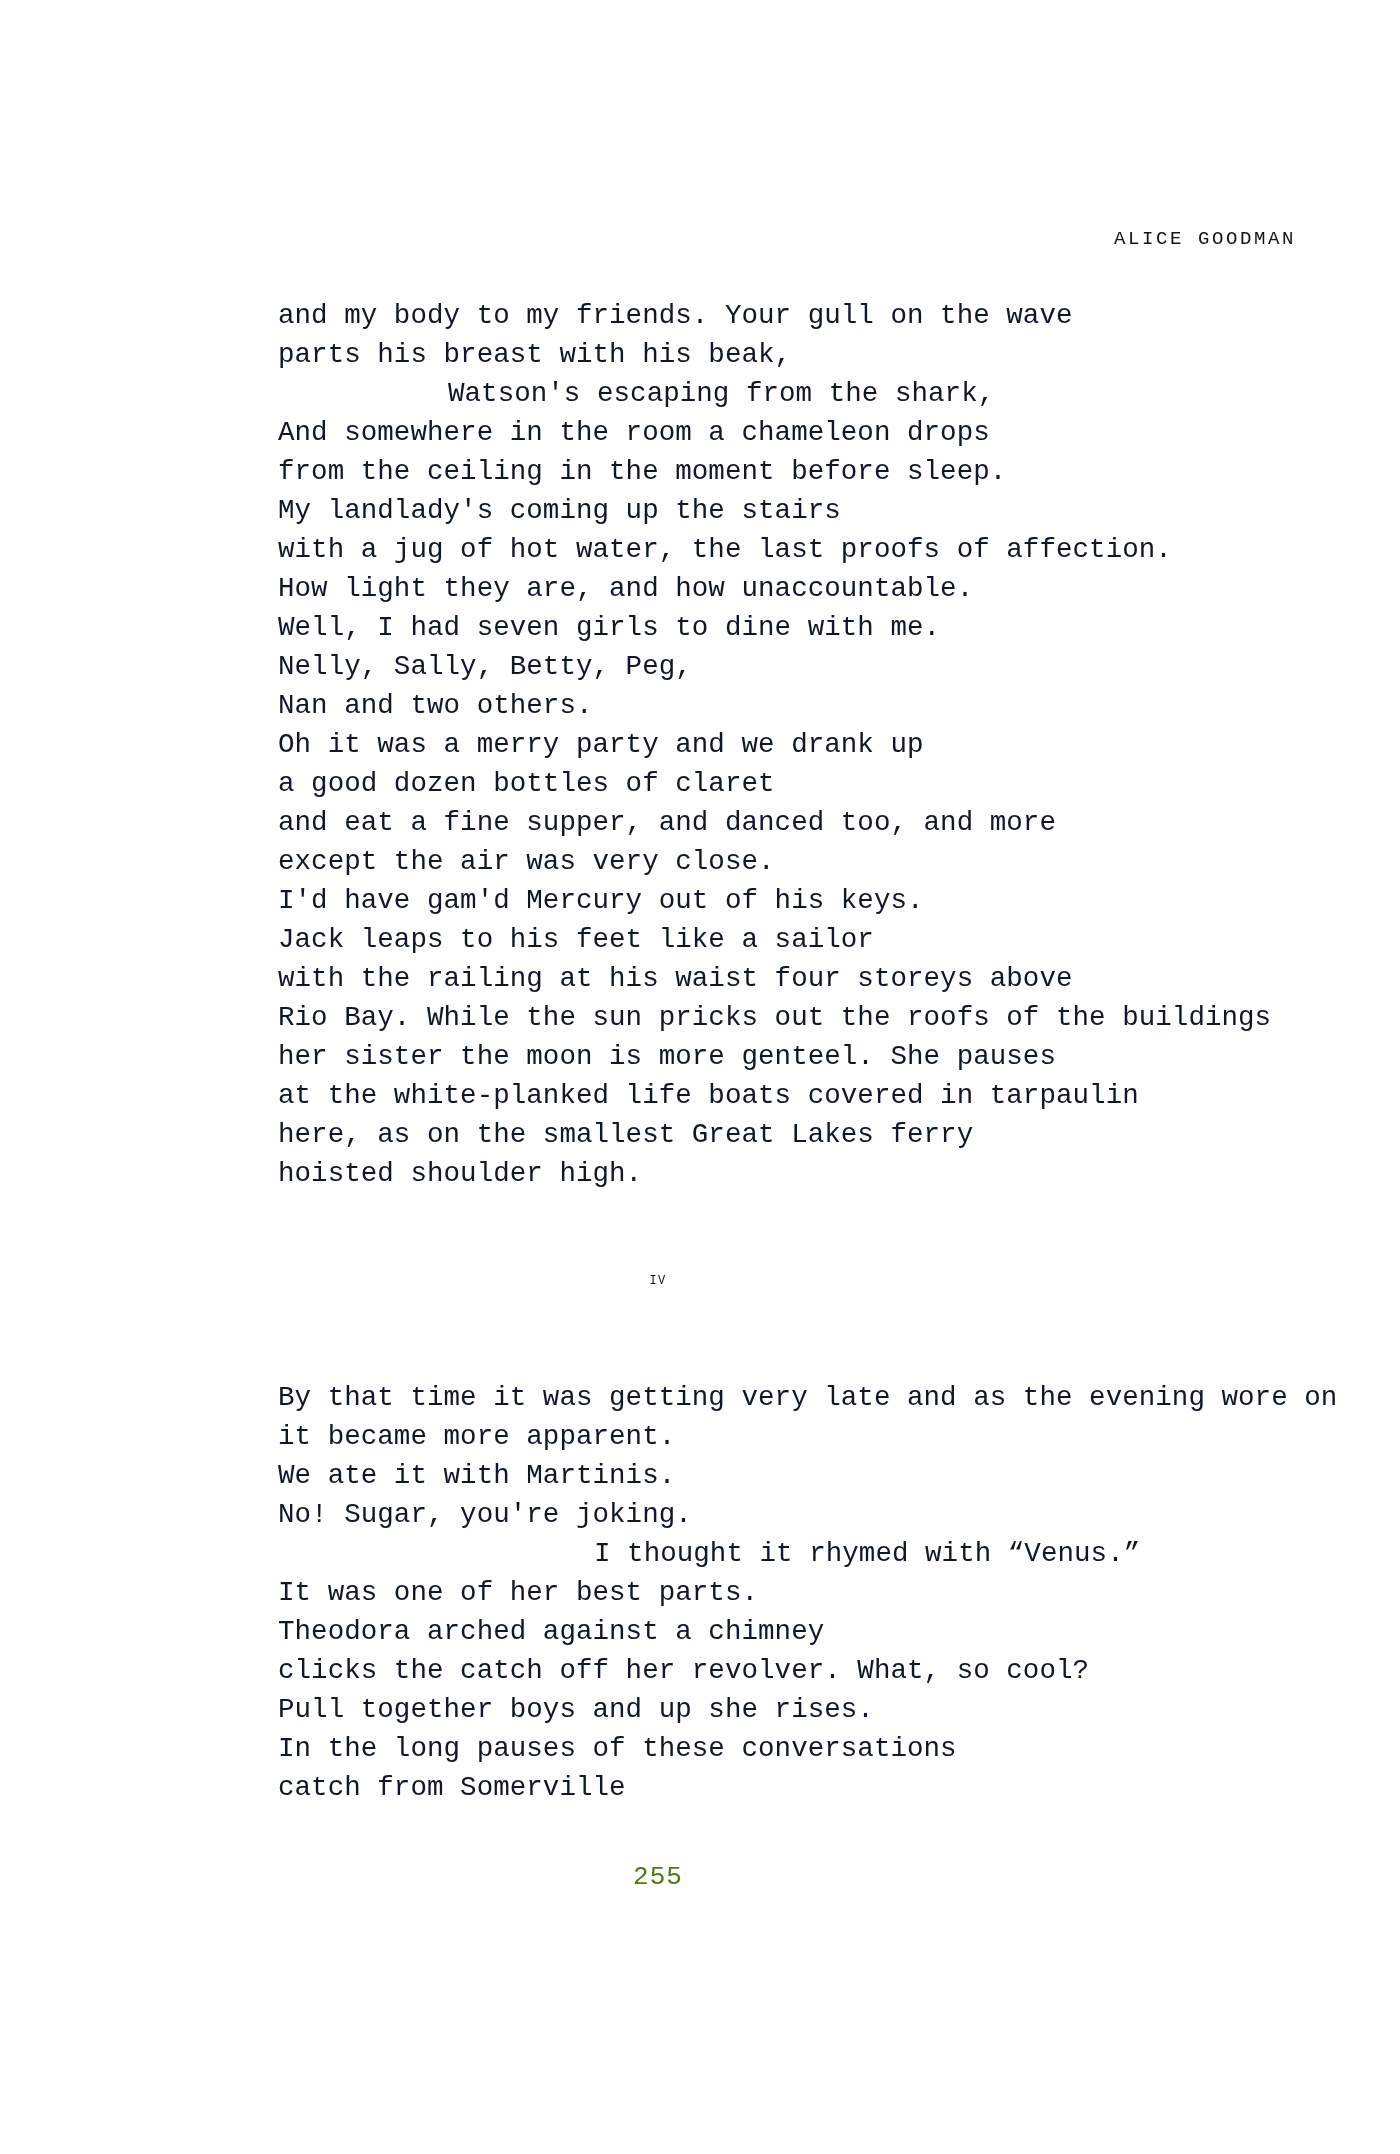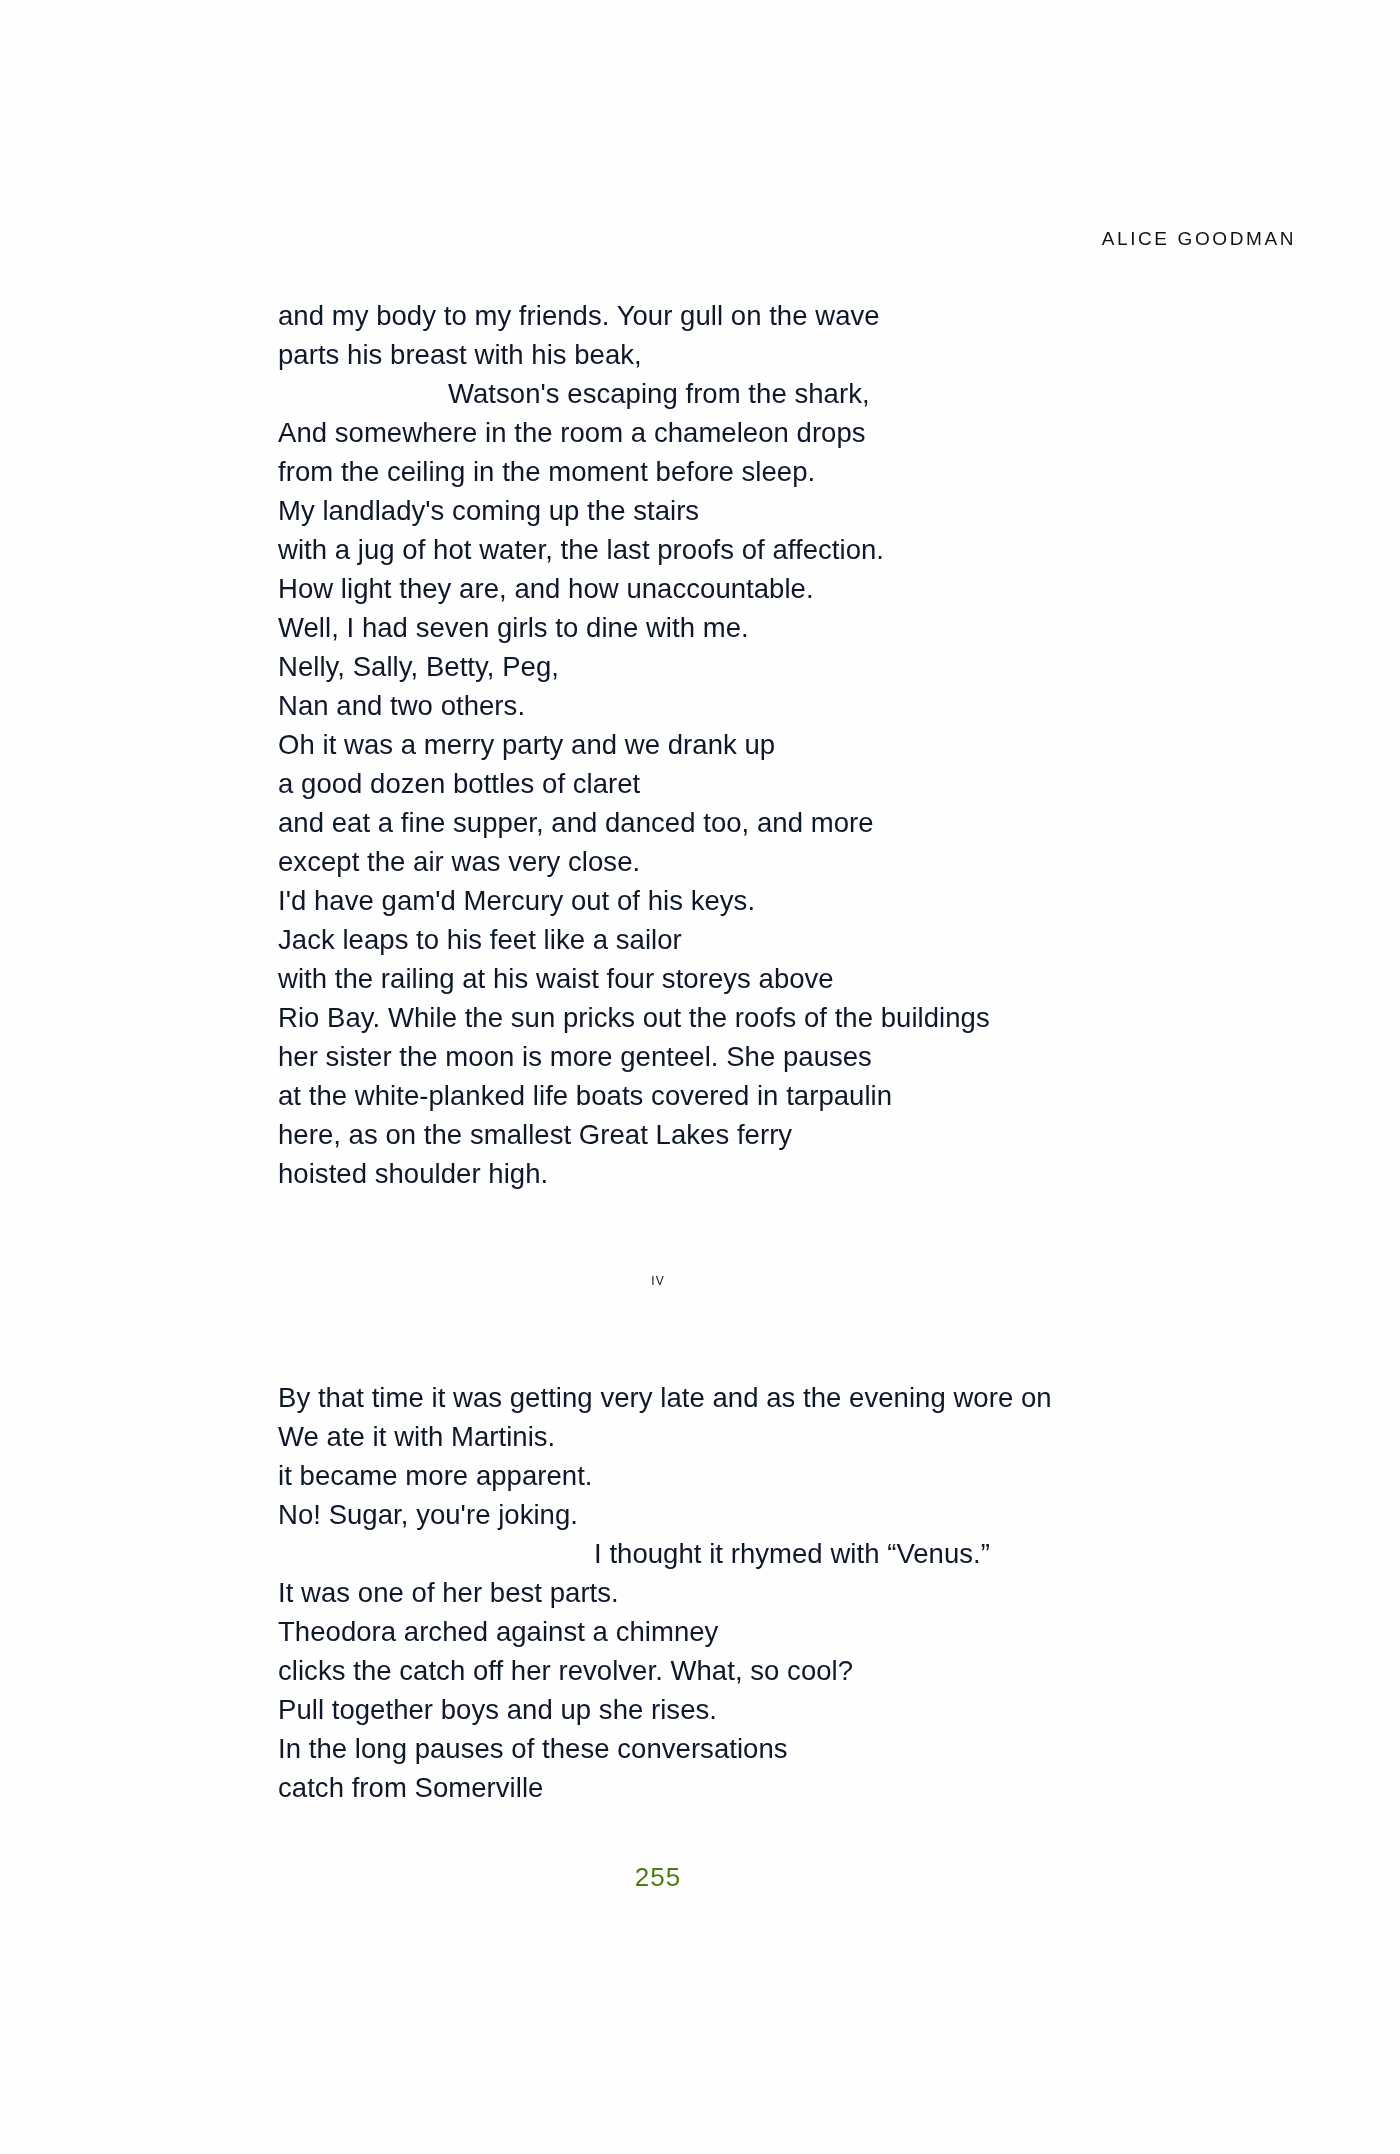--- a/index.html
+++ b/index.html
@@ -6,21 +6,21 @@
     margin: 0;
     padding: 0;
     background: #ffffff;
   }
   .page {
     position: relative;
     width: 1400px;
     height: 2154px;
     background: #fefefe;
     overflow: hidden;
-    font-family: Liberation Sans, sans-serif;
+    font-family: Liberation Mono, monospace;
     color: #111111;
   }
   
   .running-head {
     position: absolute;
     left: 0;
     right: 104px;
     top: 228px;
     text-align: right;
     font-size: 19px;
@@ -107,22 +107,22 @@
       <div class="line">her sister the moon is more genteel. She pauses</div>
       <div class="line">at the white-planked life boats covered in tarpaulin</div>
       <div class="line">here, as on the smallest Great Lakes ferry</div>
       <div class="line">hoisted shoulder high.</div>
     </div>
 
   <div class="section-numeral">IV</div>
 
   <div class="stanza-two">
       <div class="line">By that time it was getting very late and as the evening wore on</div>
+      <div class="line">it became more apparent.</div>
       <div class="line">We ate it with Martinis.</div>
-      <div class="line">it became more apparent.</div>
       <div class="line">No! Sugar, you're joking.</div>
       <div class="line indent-b">I thought it rhymed with “Venus.”</div>
       <div class="line">It was one of her best parts.</div>
       <div class="line">Theodora arched against a chimney</div>
       <div class="line">clicks the catch off her revolver. What, so cool?</div>
       <div class="line">Pull together boys and up she rises.</div>
       <div class="line">In the long pauses of these conversations</div>
       <div class="line">catch from Somerville</div>
     </div>
 

